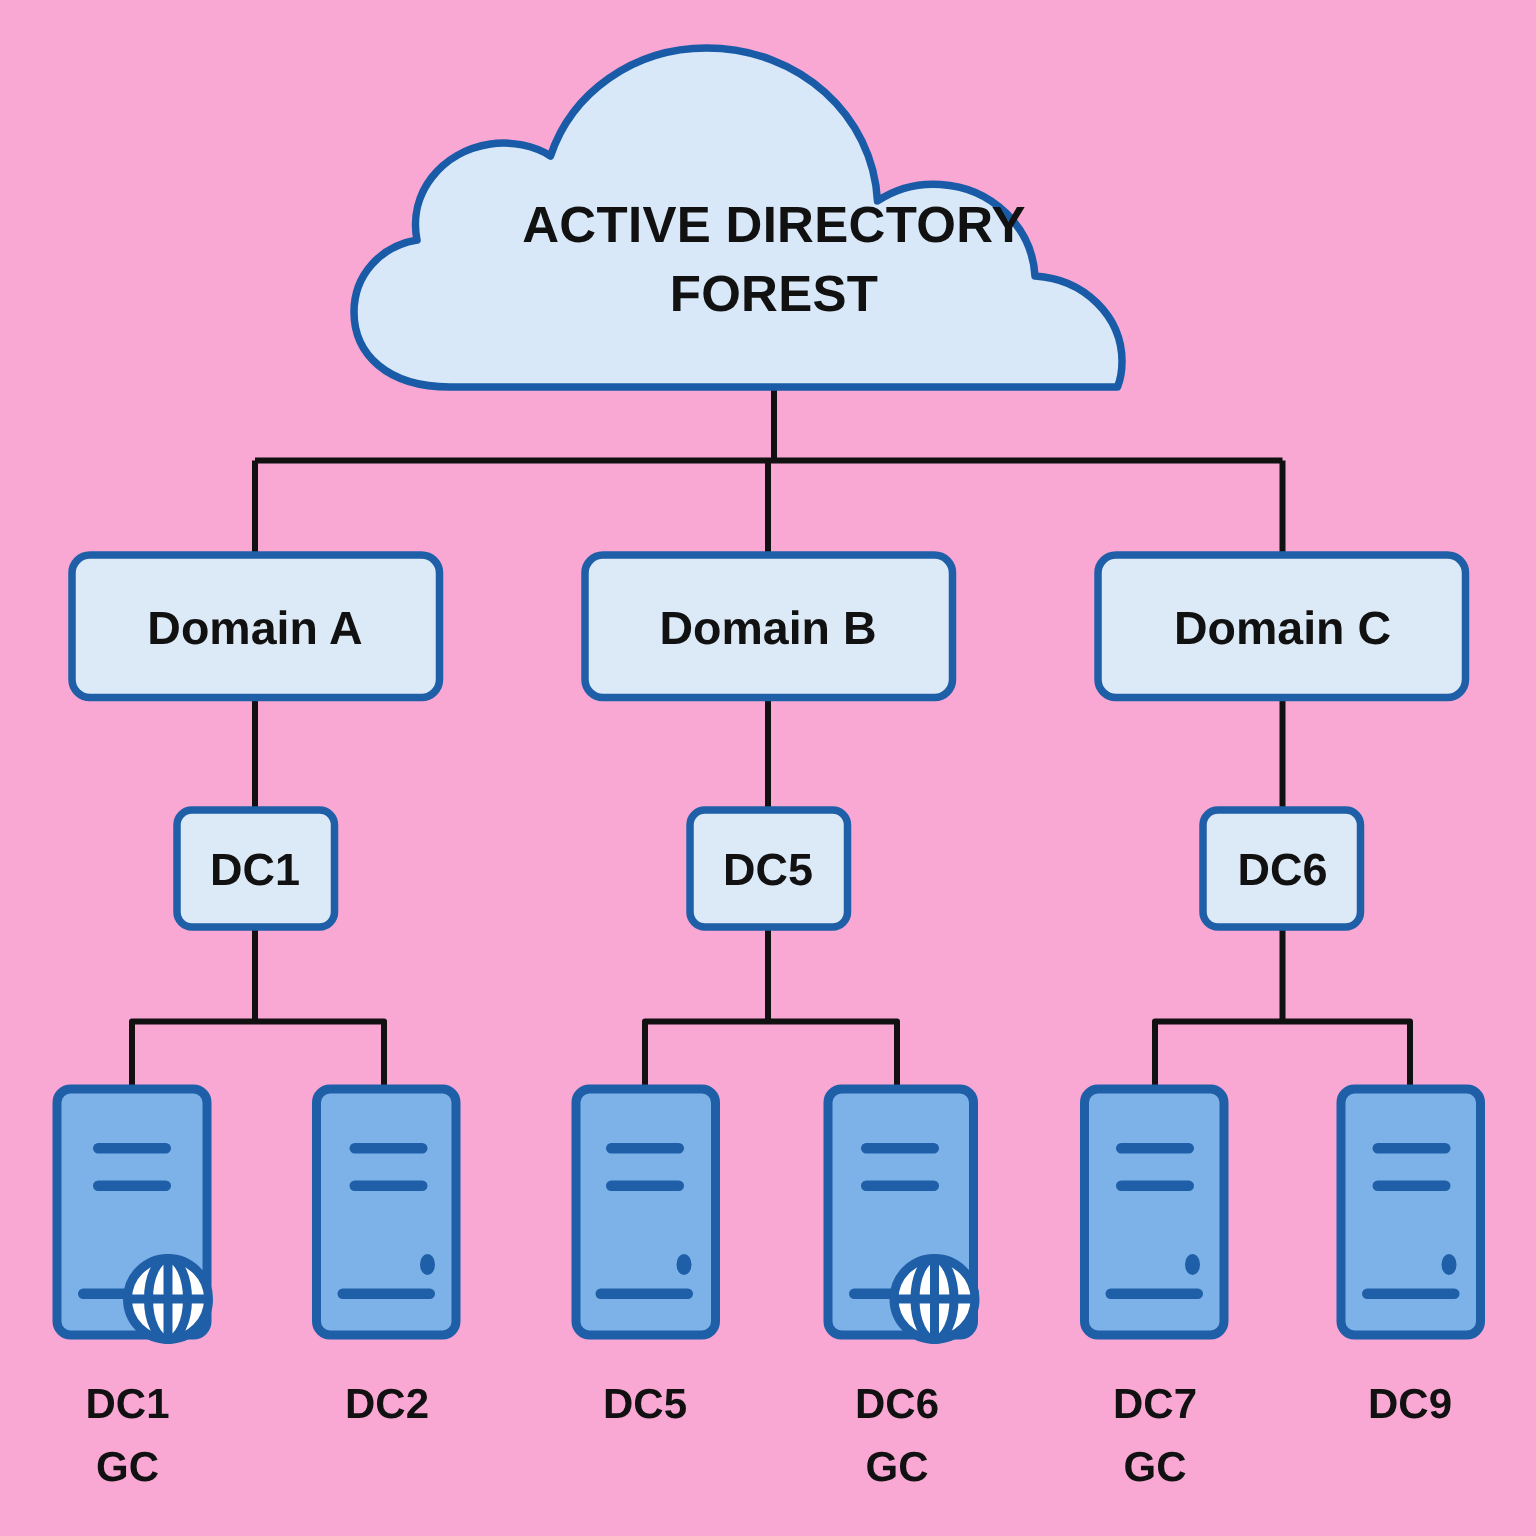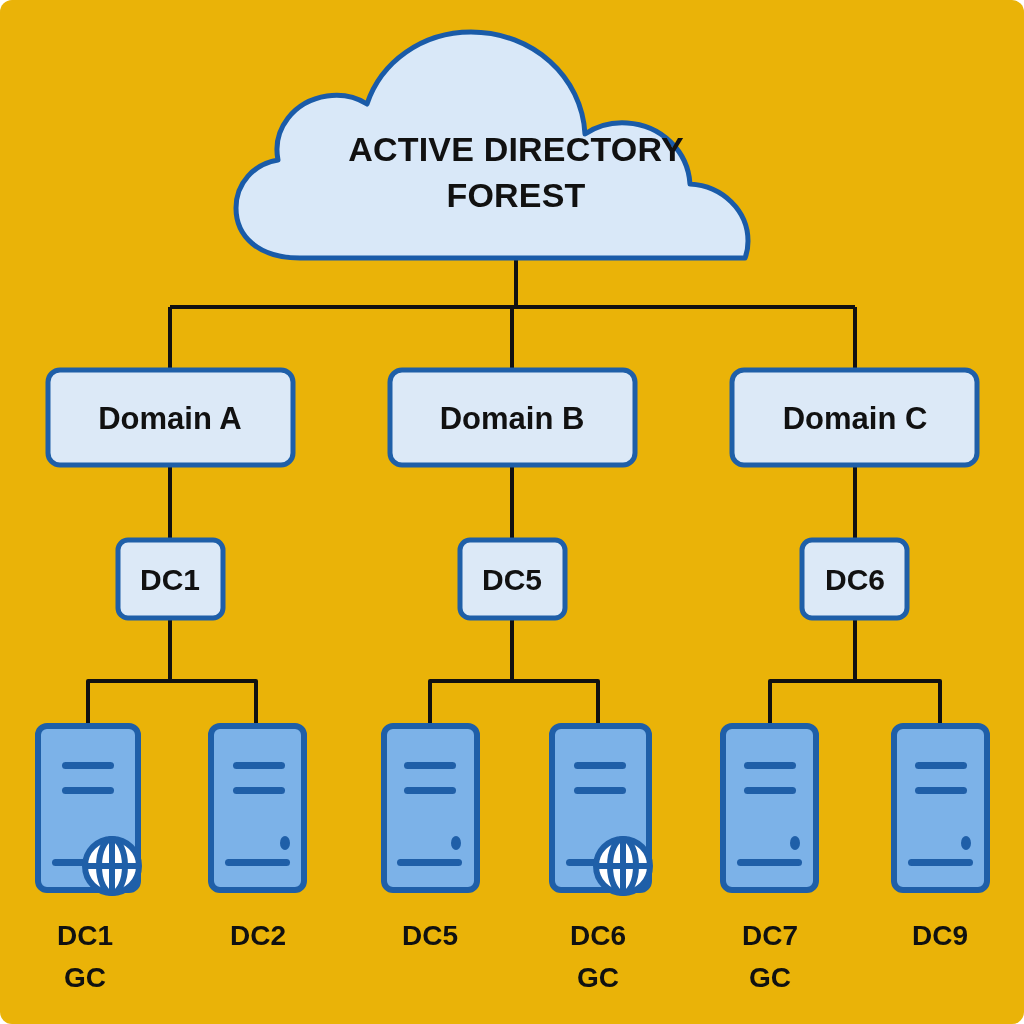--- a/index.html
+++ b/index.html
@@ -1,18 +1,18 @@
 <!DOCTYPE html>
 <html><head>
 <meta charset="utf-8">
 <style>
   html,body{margin:0;padding:0;background:#ffffff;}
   body{width:1024px;height:1024px;overflow:hidden;
        font-family:"Liberation Sans","DejaVu Sans",sans-serif;}
-  #stage{position:relative;width:1024px;height:1024px;background:#eab308;border-radius:12px;}
+  #stage{position:relative;width:1024px;height:1024px;background:#f9a8d4;}
   svg.layer{position:absolute;left:0;top:0;width:1024px;height:1024px;}
   .cloud-title{font-weight:bold;font-size:34px;fill:#111111;
                letter-spacing:0.2px;text-anchor:middle;}
   .domain-label{font-weight:bold;font-size:31px;fill:#111111;text-anchor:middle;}
   .dc-label{font-weight:bold;font-size:30px;fill:#111111;text-anchor:middle;}
   .server-caption{font-weight:bold;font-size:28px;fill:#111111;text-anchor:middle;}
 </style>
 </head>
 <body>
 

